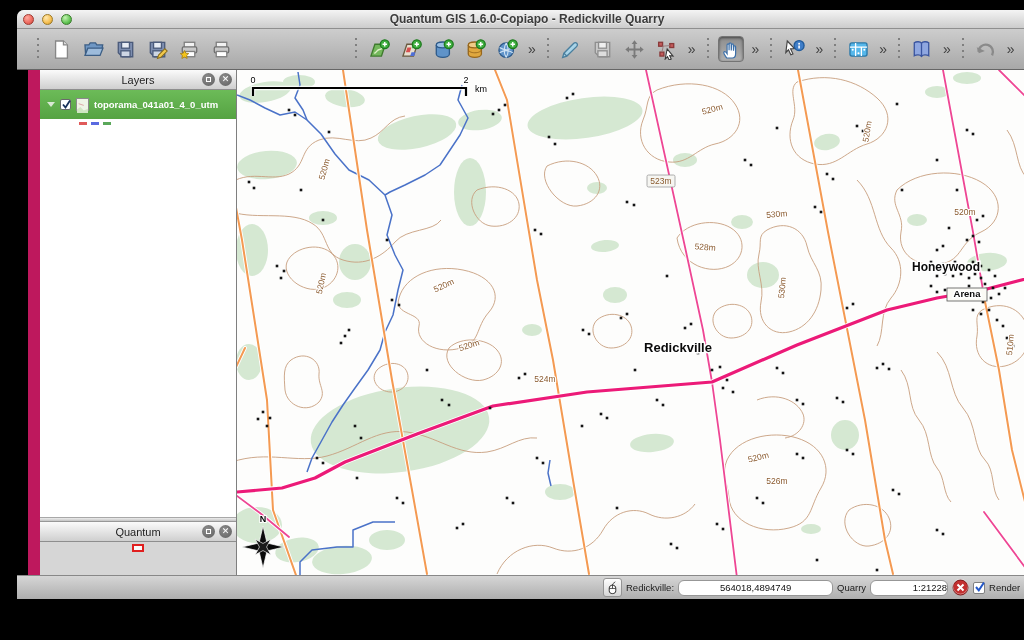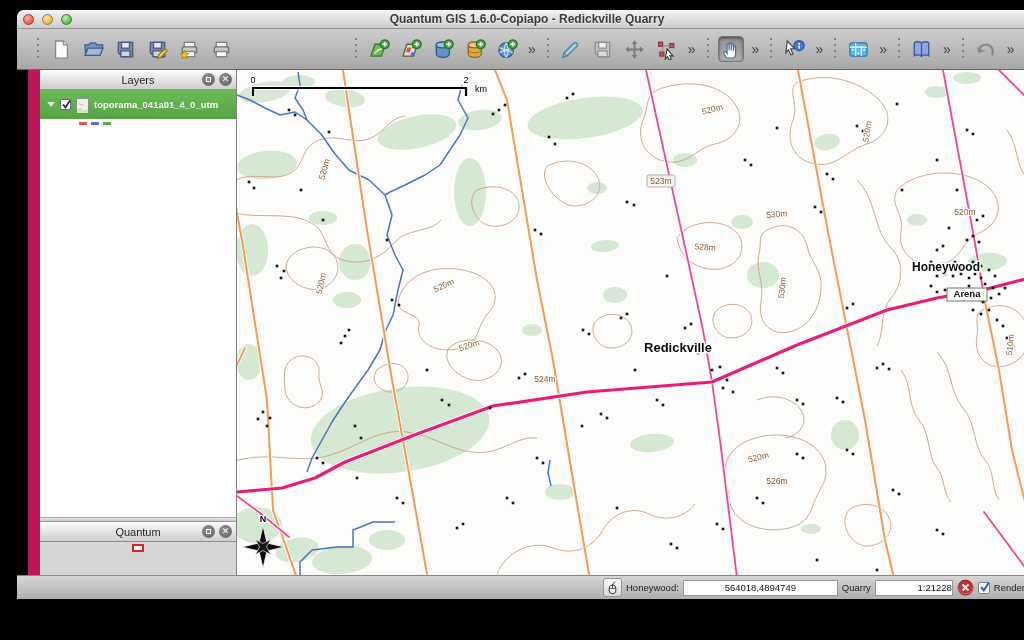--- a/index.html
+++ b/index.html
@@ -62,21 +62,21 @@
   .map-canvas { flex:1; background:#fdfdfc; border-left:1px solid #7f7f7f; overflow:hidden; position:relative; }
   .map-canvas svg { display:block; }
   
   .statusbar { height:24px; background:linear-gradient(#d6d6d6,#aeaeae);
     border-top:1px solid #888; position:relative; }
   .sb-row { position:absolute; left:586px; top:0; height:23px; display:flex; align-items:center; gap:4px; }
   .sb-btn { width:19px; height:19px; flex:none; background:linear-gradient(#fefefe,#d6d6d6);
     border:1px solid #949494; border-radius:3px; display:flex; align-items:center; justify-content:center; }
   .sb-btn svg { width:15px; height:15px; }
   .sb-label { font-size:9.5px; color:#1c1c1c; white-space:nowrap; }
-  .sb-input { height:16px; border:1px solid #979797; border-radius:0; background:#fff;
+  .sb-input { height:16px; border:1px solid #979797; border-radius:6px; background:#fff;
     font-size:9.5px; font-family:"Liberation Sans",sans-serif; color:#111; }
   .coord-input { width:155px; text-align:center; }
   .scale-input { width:78px; padding-left:4px; text-align:right; }
   .stop-btn { width:17px; height:17px; flex:none; }
   .sb-check { width:12px; height:12px; flex:none; background:#fff; border:1px solid #808080;
     border-radius:2px; position:relative; }
   .sb-check svg { position:absolute; left:0; top:-2px; width:12px; height:13px; }
   .proj-icon { width:16px; height:16px; flex:none; background:linear-gradient(#6fa3dc,#3a6cae);
     border:1px solid #24589a; border-radius:3px; }
 </style>
@@ -624,21 +624,21 @@
 
     <div class="statusbar">
       <div class="sb-row">
         <span class="sb-btn">
           <svg viewBox="0 0 16 16">
             <path d="M8,5.5c-2.2,0-3.5,1.3-3.5,3.5v2.5c0,2,1.4,3,3.5,3s3.5-1,3.5-3V9C11.5,6.8,10.2,5.5,8,5.5z" fill="#fff" stroke="#222"></path>
             <path d="M8,5.5v3.5M4.5,9h7" stroke="#222" stroke-width="0.8" fill="none"></path>
             <path d="M8,5.5C8,3,10.2,3.6,10.8,1.8" stroke="#222" fill="none" stroke-width="0.9"></path>
           </svg>
         </span>
-        <span class="sb-label">Honeywood:</span>
+        <span class="sb-label">Redickville:</span>
         <input class="sb-input coord-input" value="564018,4894749" style="">
         <span class="sb-label">Quarry</span>
         <input class="sb-input scale-input" value="1:21228" style="">
         <span class="stop-btn">
           <svg viewBox="0 0 17 17">
             <circle cx="8.5" cy="8.5" r="7.5" fill="#c23030" stroke="#7d1515"></circle>
             <circle cx="8.5" cy="8.5" r="7.5" fill="none" stroke="rgba(255,255,255,.35)" stroke-width="1" transform="translate(0,-1)"></circle>
             <path d="M5.5,5.5l6,6M11.5,5.5l-6,6" stroke="#fff" stroke-width="2"></path>
           </svg>
         </span>

